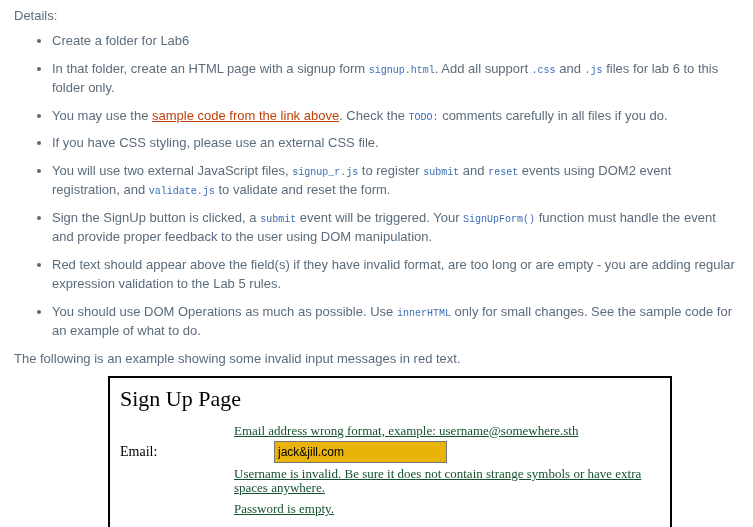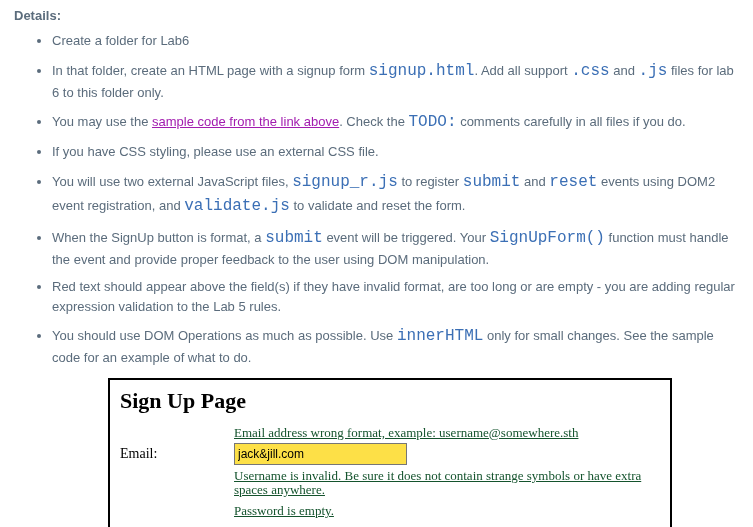--- a/index.html
+++ b/index.html
@@ -12,76 +12,76 @@
   }
   .page {
     width: 753px;
     box-sizing: border-box;
     padding: 8px 14px 20px 14px;
   }
   .details-heading {
     margin: 0 0 4px 0;
     font-size: 13px;
     color: #5b6c7c;
-    font-weight: bold;
   }
   ul.requirements {
     list-style: disc;
     margin: 6px 0 10px 0;
     padding-left: 38px;
   }
   ul.requirements li {
     margin: 8px 0;
     line-height: 1.5;
     color: #5b6c7c;
   }
   a.doc-link {
-    color: #a21caf;
+    color: #c2410c;
   }
   code.inline {
     font-family: "Courier New", monospace;
-    font-size: 16px;
+    font-size: 10px;
     color: #3b6fb5;
   }
   .para {
     margin: 8px 0 10px 0;
     color: #5b6c7c;
   }
   .example-frame {
     margin-left: 94px;
     width: 564px;
     border: 2px solid #000;
     padding: 6px 10px 12px 10px;
     background: #fff;
     font-family: "Times New Roman", Times, serif;
     color: #000;
     box-sizing: border-box;
   }
   .example-frame h2 {
     margin: 2px 0 12px 0;
     font-size: 22px;
-    font-weight: bold;
+    font-weight: normal;
   }
   .form-row {
     display: flex;
     align-items: center;
     margin: 3px 0;
+    gap: 40px;
   }
   .form-label {
     width: 114px;
     font-size: 14px;
   }
   .form-input {
     font-family: Arial, sans-serif;
     font-size: 12px;
     height: 18px;
     width: 165px;
     padding: 1px 3px;
     border: 1px solid #767676;
-    background: #fde047;
+    background: #eab308;
     box-sizing: content-box;
   }
   .err-msg {
     color: #14532d;
     text-decoration: underline;
     font-size: 13px;
     margin: 4px 0 2px 114px;
     line-height: 1.1;
   }
 </style>
@@ -102,30 +102,31 @@
     <li>
       <span>You may use the </span><a href="#" class="doc-link">sample code from the link above</a><span>. Check the </span><code class="inline">TODO:</code><span> comments carefully in all files if you do.</span>
     </li>
     <li>
       <span>If you have CSS styling, please use an external CSS file.</span>
     </li>
     <li>
       <span>You will use two external JavaScript files, </span><code class="inline">signup_r.js</code><span> to register </span><code class="inline">submit</code><span> and </span><code class="inline">reset</code><span> events using DOM2 event registration, and </span><code class="inline">validate.js</code><span> to validate and reset the form.</span>
     </li>
     <li>
-      <span>When the SignUp button is format, a </span><code class="inline">submit</code><span> event will be triggered. Your </span><code class="inline">SignUpForm()</code><span> function must handle the event and provide proper feedback to the user using DOM manipulation.</span>
+      <span>Sign the SignUp button is clicked, a </span><code class="inline">submit</code><span> event will be triggered. Your </span><code class="inline">SignUpForm()</code><span> function must handle the event and provide proper feedback to the user using DOM manipulation.</span>
     </li>
     <li>
       <span>Red text should appear above the field(s) if they have invalid format, are too long or are empty - you are adding regular expression validation to the Lab 5 rules.</span>
     </li>
     <li>
       <span>You should use DOM Operations as much as possible. Use </span><code class="inline">innerHTML</code><span> only for small changes. See the sample code for an example of what to do.</span>
     </li>
   </ul>
 
+  <div class="para">The following is an example showing some invalid input messages in red text.</div>
 
   <div class="example-frame">
     <h2>Sign Up Page</h2>
 
     <div class="err-msg">Email address wrong format, example: username@somewhere.sth</div>
     <div class="form-row">
       <span class="form-label">Email:</span>
       <input class="form-input" value="jack&amp;jill.com" style="">
     </div>
 

